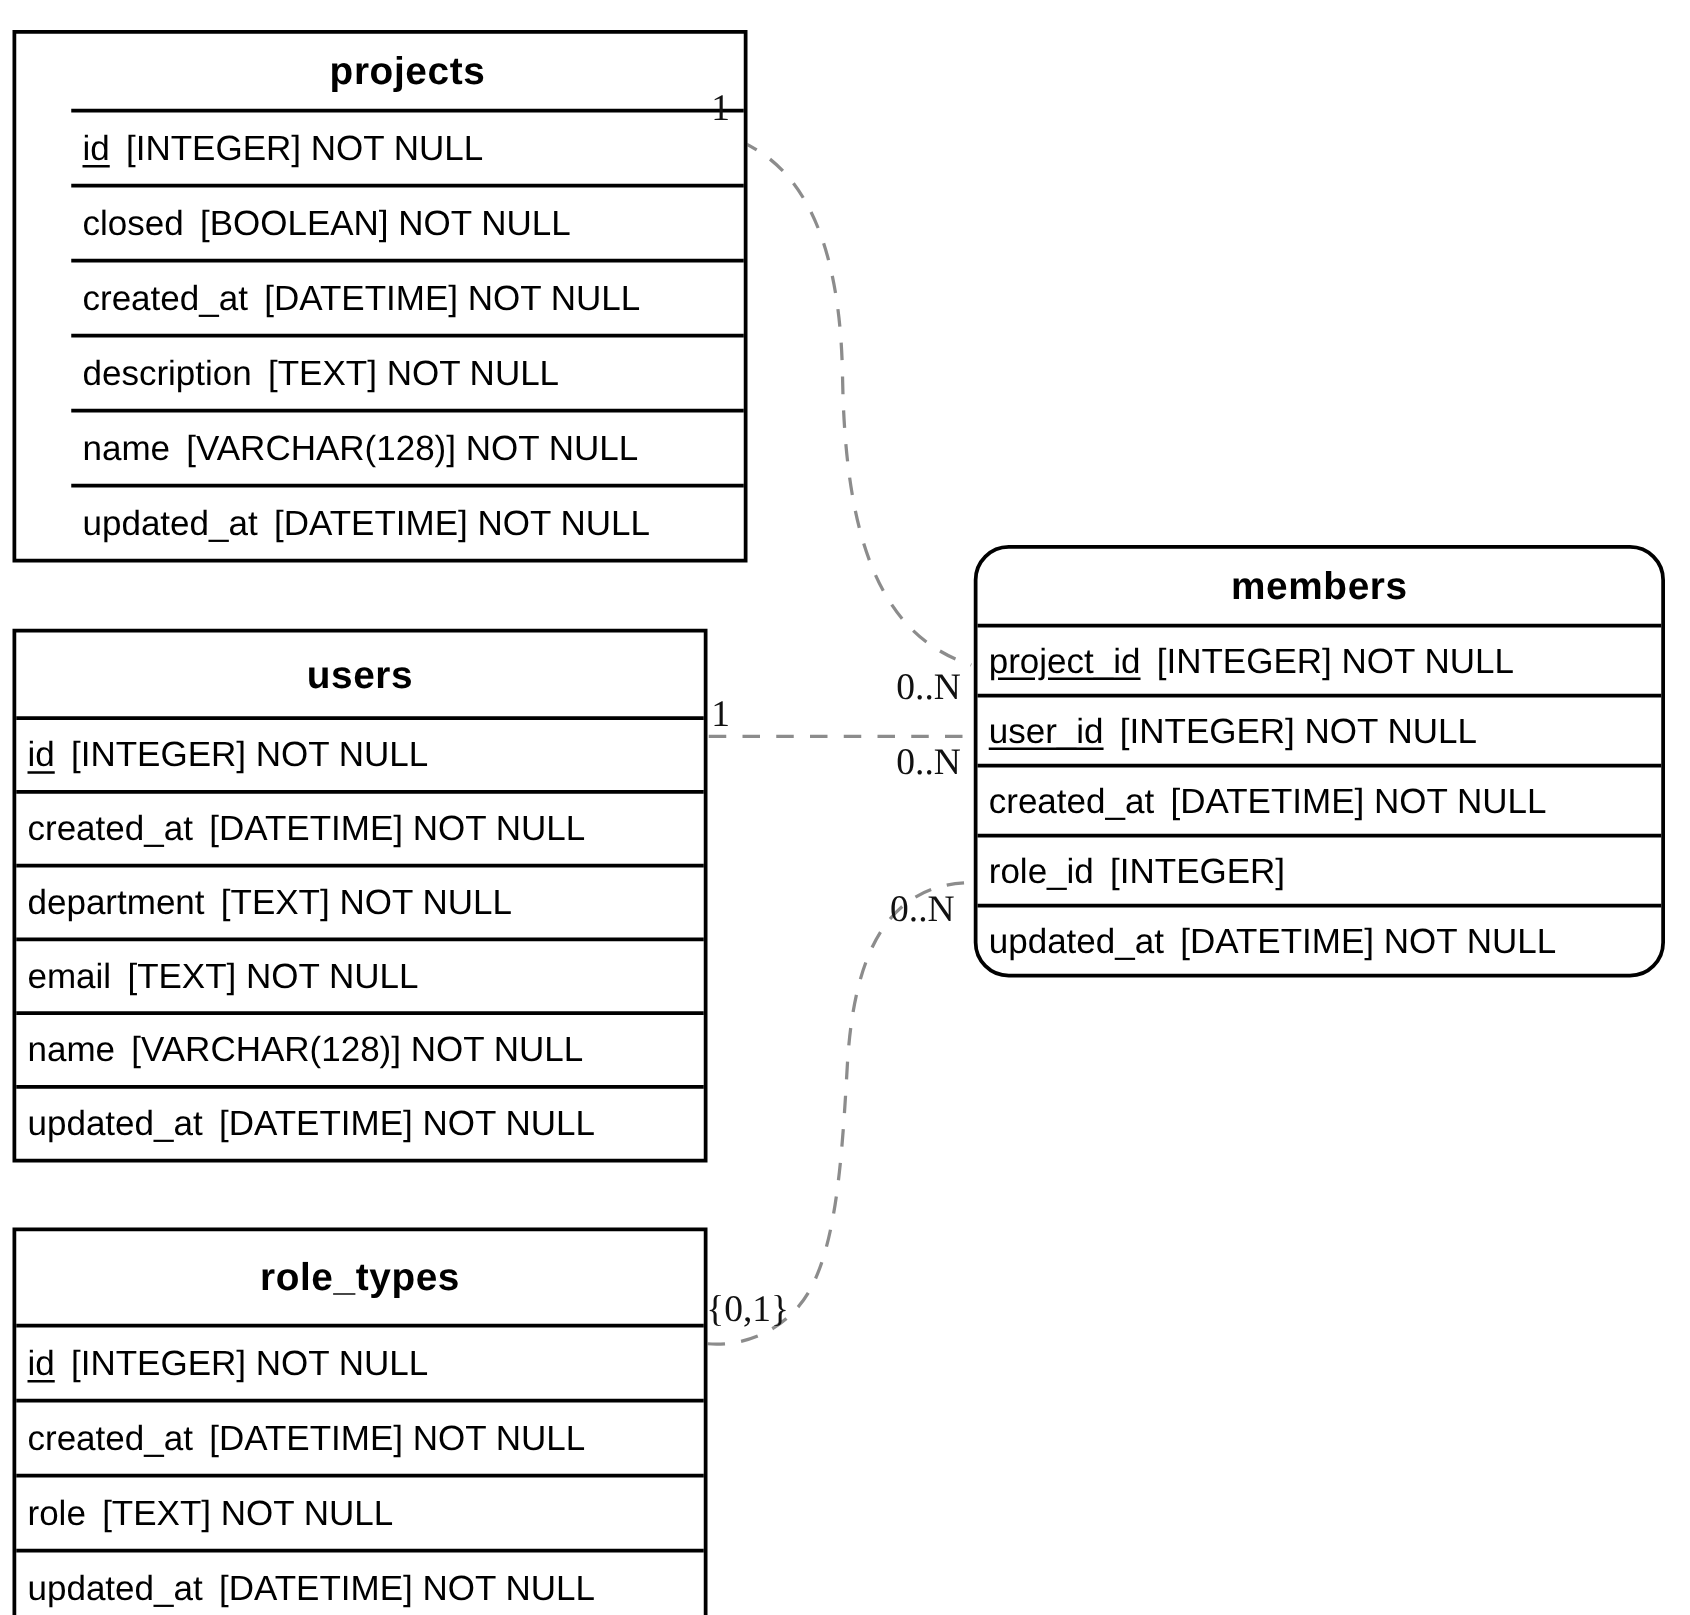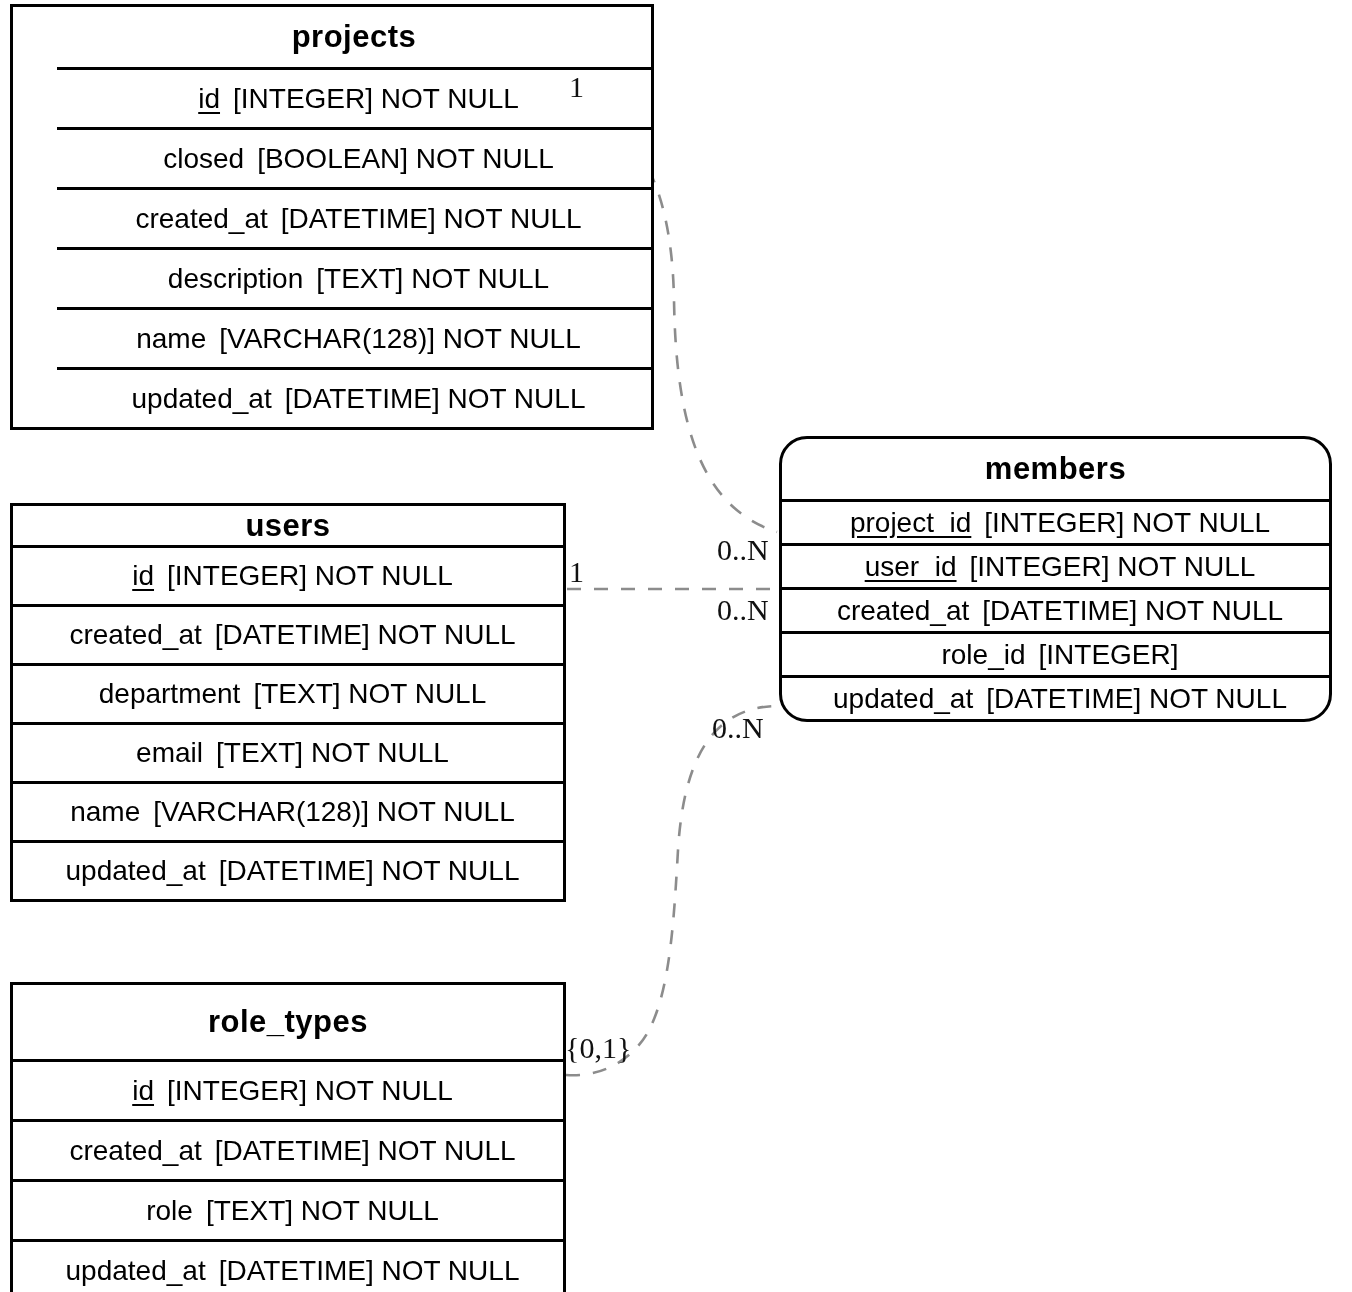--- a/index.html
+++ b/index.html
@@ -34,41 +34,40 @@
   }
   .trow {
     box-sizing: border-box;
     border-top: 3px solid #000000;
     display: flex;
     align-items: center;
     padding-left: 9px;
     font-size: 28px;
     color: #000000;
     white-space: nowrap;
-    justify-content: center;
   }
   .fname.pk { text-decoration: underline; text-underline-offset: 4px; }
   .ftype { margin-left: 13px; }
 
   
-  #tbl-projects   { left: 10px;  top: 4px;  width: 644px; padding-left: 44px; }
+  #tbl-projects   { left: 10px;  top: 24px;  width: 588px; padding-left: 44px; }
   #tbl-projects   .thead { height: 60px; }
   #tbl-projects   .trow  { height: 60px; }
 
   #tbl-users      { left: 10px;  top: 503px; width: 556px; }
-  #tbl-users      .thead { height: 39px; }
+  #tbl-users      .thead { height: 67px; }
   #tbl-users      .trow  { height: 59px; }
 
   #tbl-role-types { left: 10px;  top: 982px; width: 556px; }
   #tbl-role-types .thead { height: 74px; }
   #tbl-role-types .trow  { height: 60px; }
 
   #tbl-members    { left: 779px; top: 436px; width: 553px; border-radius: 28px; }
   #tbl-members    .thead { height: 60px; }
-  #tbl-members    .trow  { height: 44px; }
+  #tbl-members    .trow  { height: 56px; }
 
   
   #rel-svg {
     position: absolute;
     left: 0; top: 0;
     width: 1352px;
     height: 1292px;
     pointer-events: none;
   }
   #rel-svg path {

